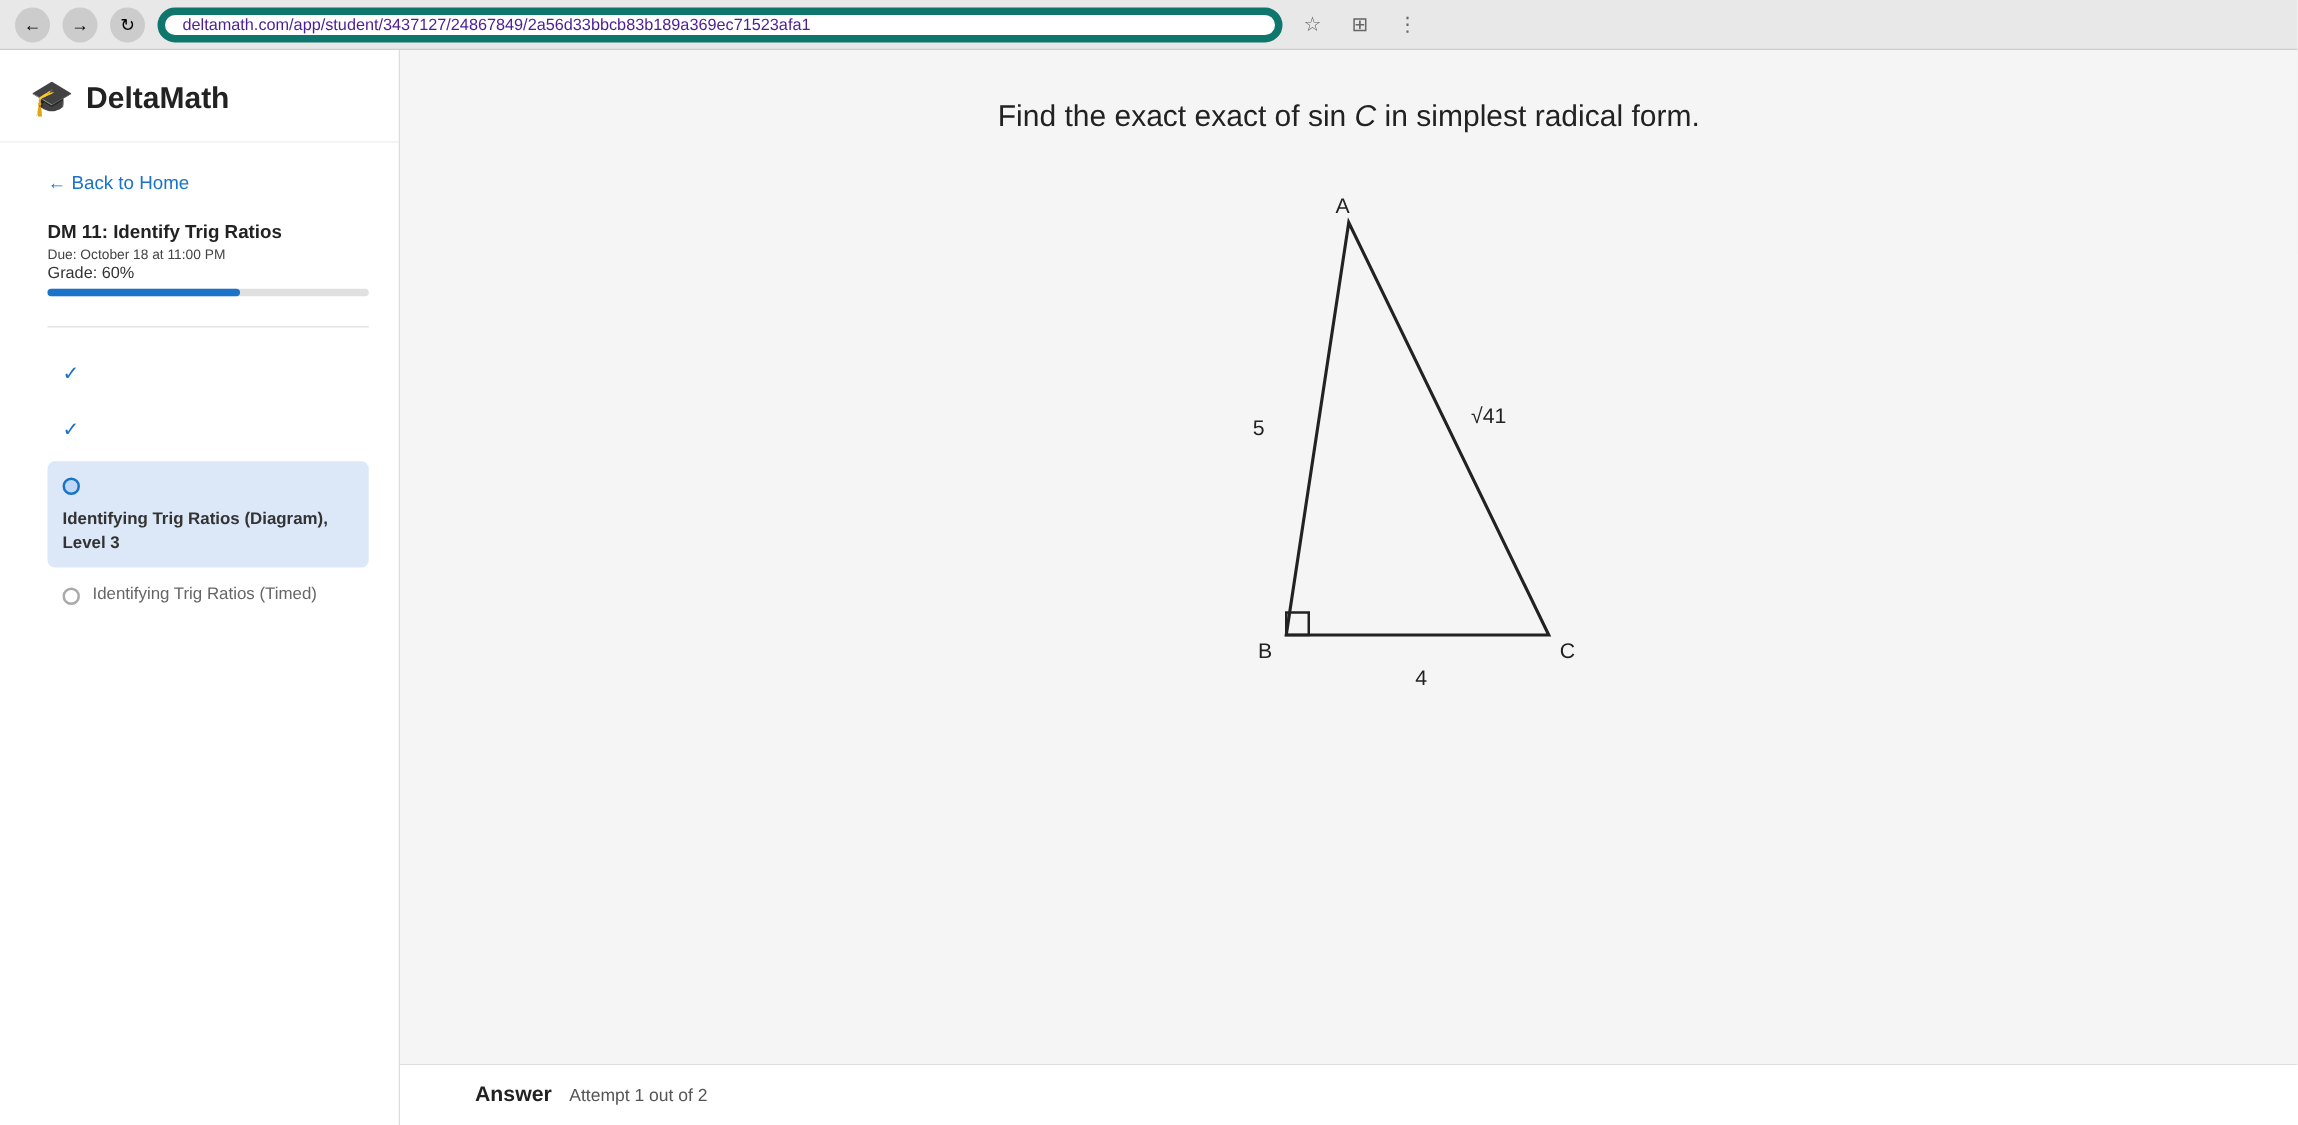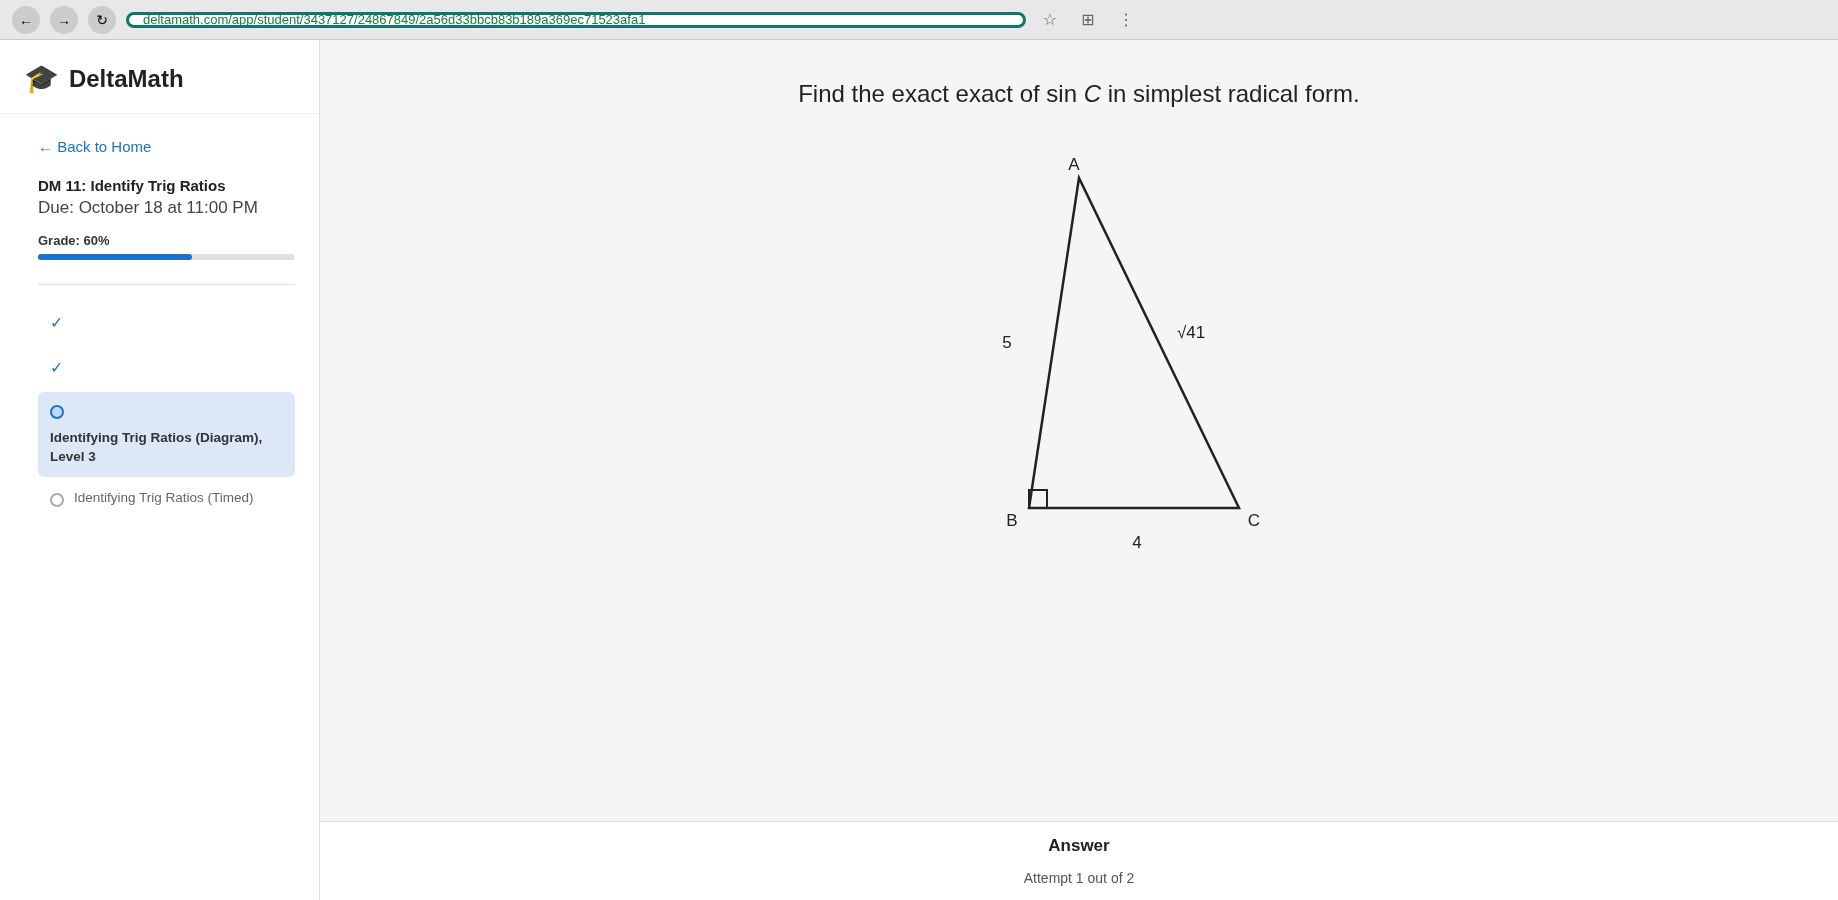--- a/index.html
+++ b/index.html
@@ -26,27 +26,27 @@
       border-radius: 50%;
       border: none;
       background: #ccc;
       cursor: pointer;
       font-size: 14px;
       display: flex; align-items: center; justify-content: center;
     }
     .browser-url-bar {
       flex: 1;
       max-width: 900px;
-      height: 16px;
+      height: 28px;
       border-radius: 14px;
-      border: 3px solid #0f766e;
+      border: 6px solid #0f766e;
       background: white;
       padding: 0 14px;
       font-size: 13px;
-      color: #15803d;
+      color: #4c1d95;
     }
     .browser-action-btn {
       width: 28px; height: 28px;
       background: none; border: none;
       cursor: pointer; font-size: 16px; color: #666;
     }
 
     
     .app-container {
       display: flex;
@@ -100,27 +100,27 @@
       margin-bottom: 22px;
     }
 
     .assignment-title {
       font-size: 15px;
       font-weight: 700;
       color: #222;
       margin-bottom: 4px;
     }
     .assignment-due {
-      font-size: 17px;
+      font-size: 11px;
       color: #444;
-      margin-bottom: 15px;
+      margin-bottom: 0;
     }
     .grade-label {
       font-size: 13px;
-      font-weight: 700;
+      font-weight: 400;
       color: #333;
       margin-bottom: 6px;
     }
     .grade-bar-container {
       width: 100%;
       height: 6px;
       background: #e0e0e0;
       border-radius: 3px;
       margin-bottom: 24px;
     }
@@ -212,21 +212,20 @@
       position: fixed;
       bottom: 0;
       left: 320px;
       right: 0;
       background: white;
       border-top: 1px solid #ddd;
       padding: 14px 60px;
       display: flex;
       align-items: center;
       gap: 14px;
-      flex-direction: column;
     }
     .answer-label {
       font-size: 17px;
       font-weight: 700;
       color: #222;
     }
     .attempt-text {
       font-size: 14px;
       color: #555;
     }

